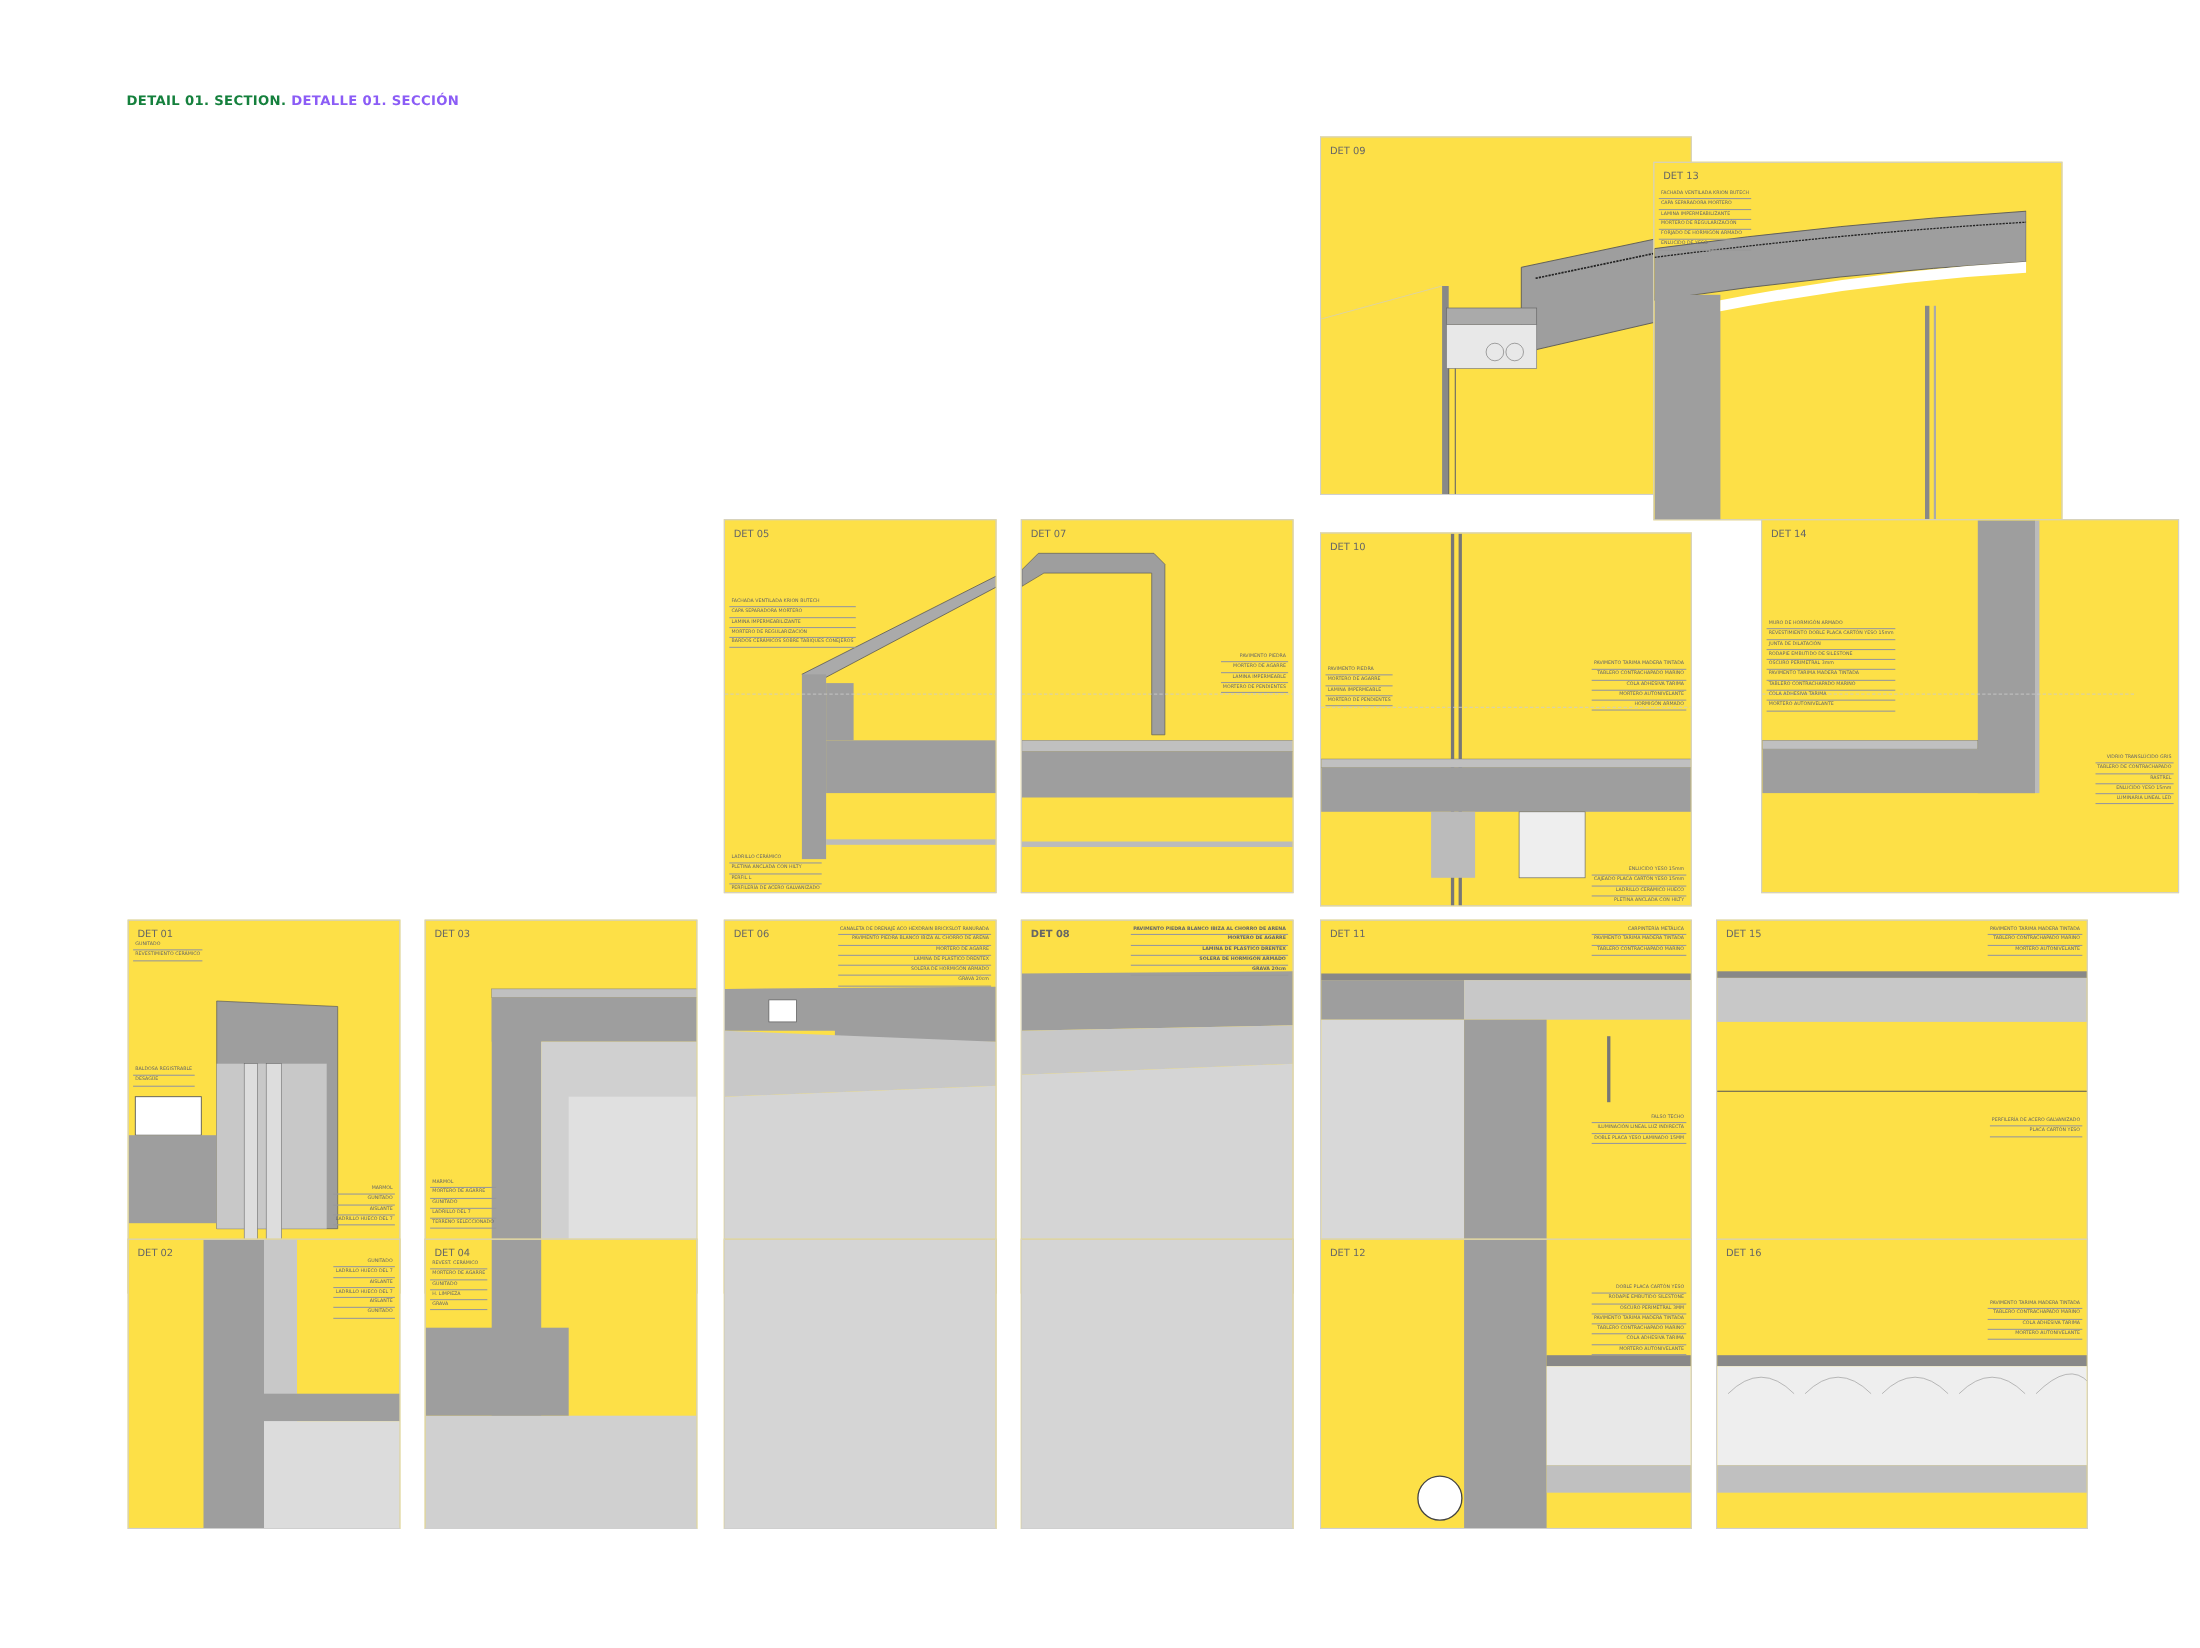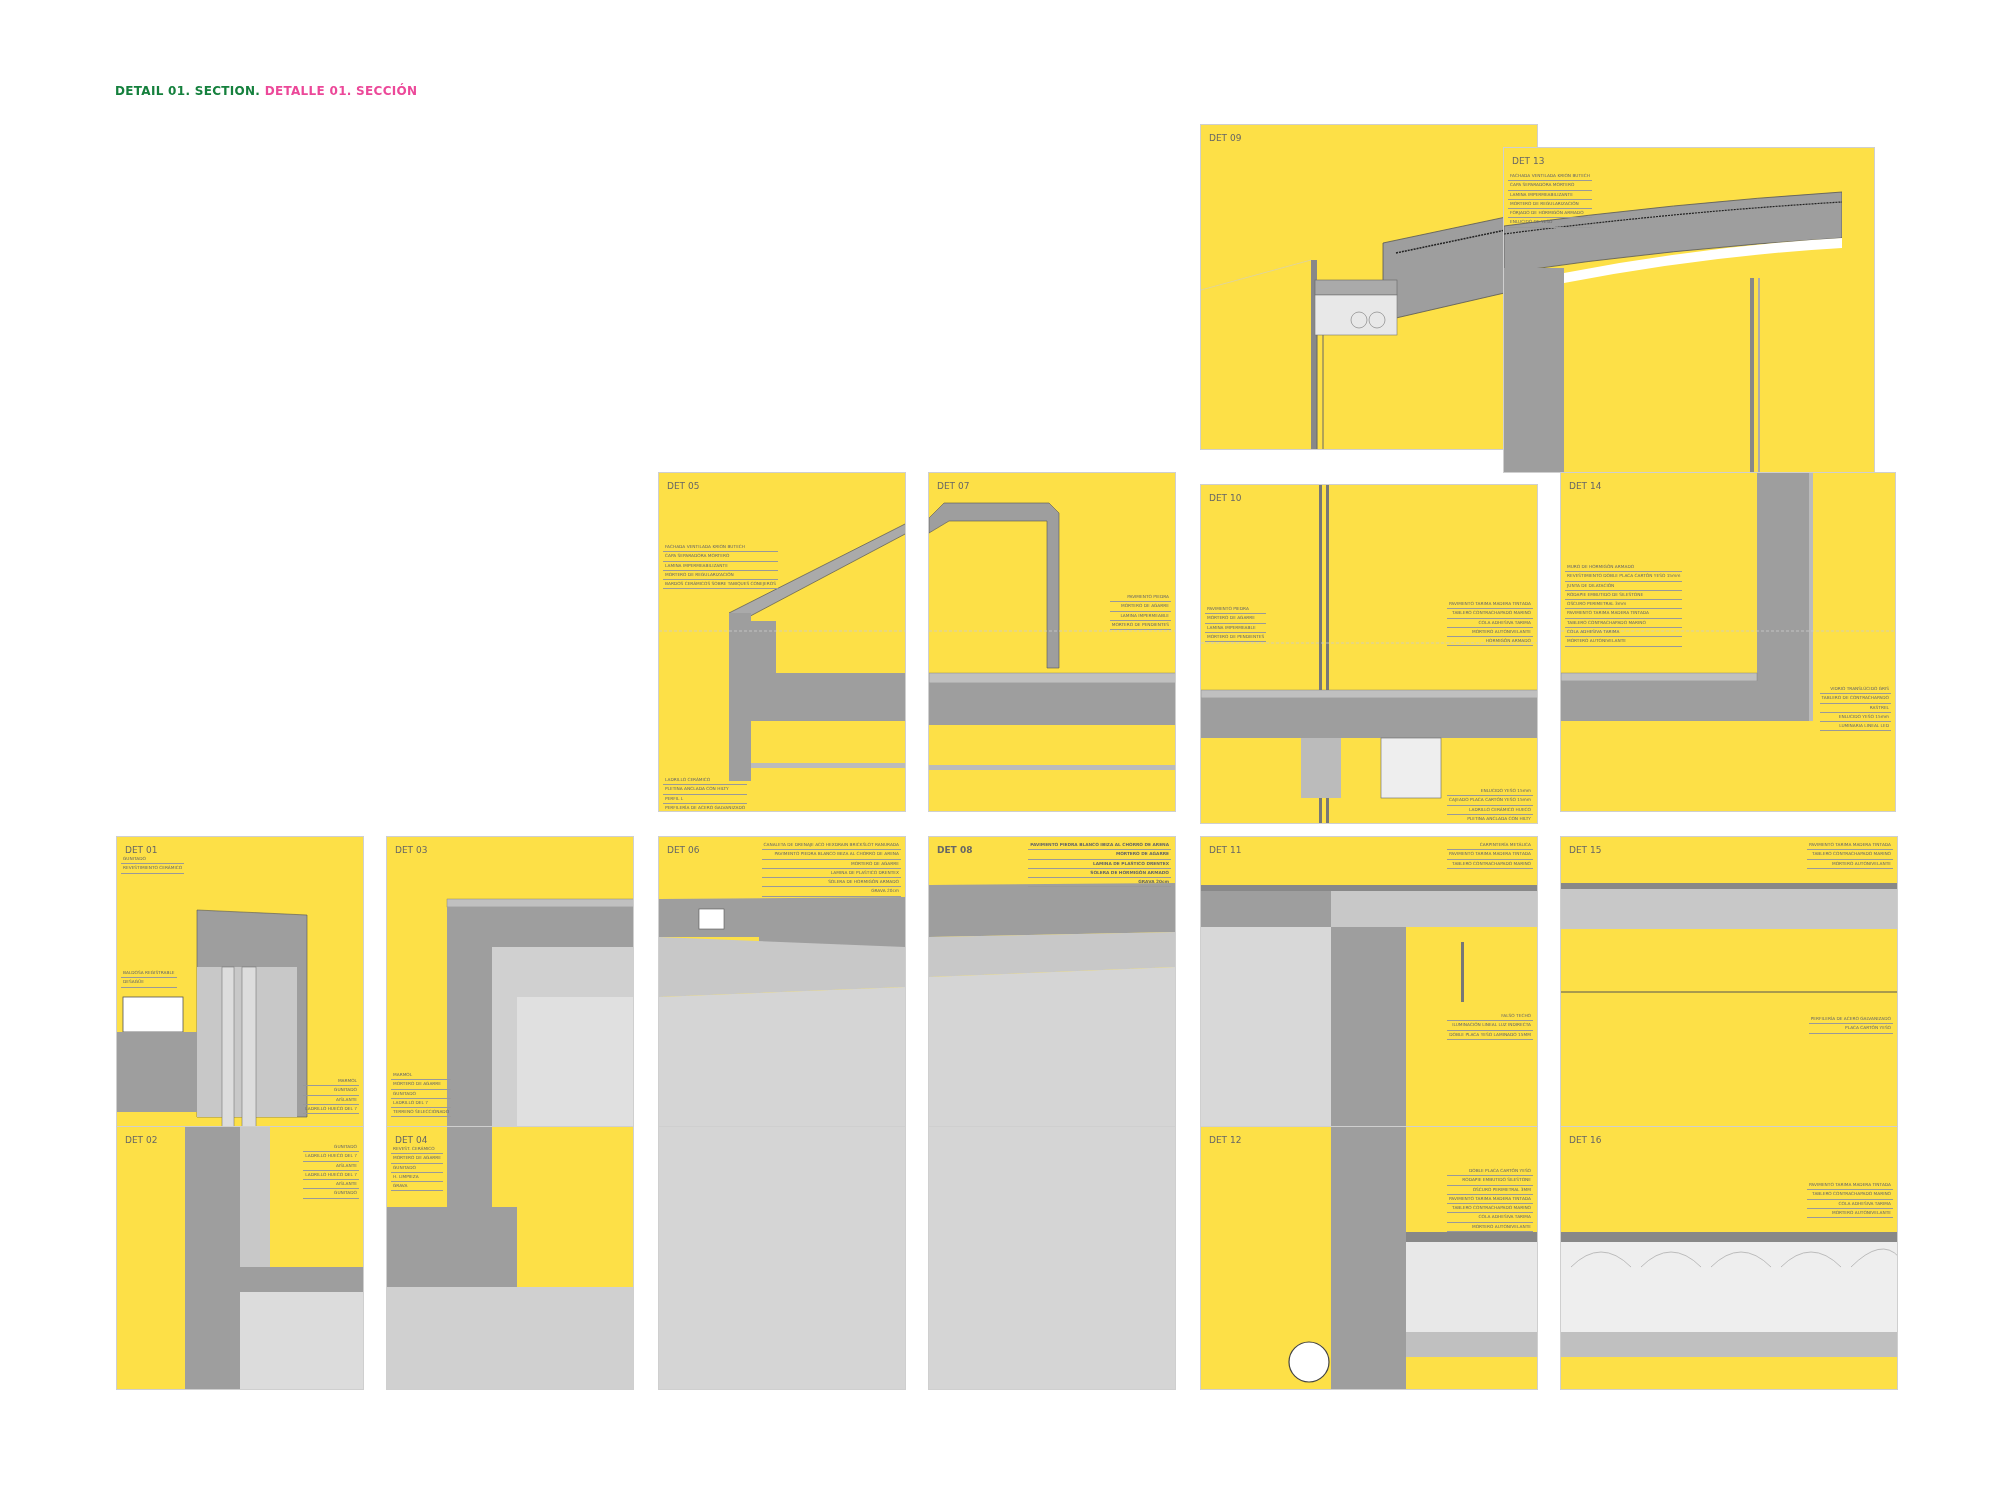--- a/index.html
+++ b/index.html
@@ -1,19 +1,19 @@
 <!DOCTYPE html>
 <html><head>
 <meta charset="utf-8">
 <style>
   html,body{margin:0;padding:0;background:#fff;}
   body{width:2000px;height:1498px;position:relative;overflow:hidden;font-family:"DejaVu Sans",sans-serif;color:#555;}
   .title{position:absolute;left:115px;top:84px;font-size:12px;font-weight:bold;letter-spacing:.3px;}
   .title .t1{color:#15803d;}
-  .title .t2{color:#ec4899;}
+  .title .t2{color:#8b5cf6;}
   .panel{position:absolute;width:248px;height:340px;border:1px solid #cfcfcf;background:#fde047;overflow:hidden;box-sizing:border-box;}
   .panel .ptitle{position:absolute;left:8px;top:8px;font-size:9px;color:#666;z-index:5;}
   .panel svg{position:absolute;left:0;top:0;}
   .labels{position:absolute;z-index:4;font-size:4.3px;color:#666;line-height:8.3px;white-space:nowrap;}
   .labels.l{left:4px;}
   .labels.r{right:4px;text-align:right;}
   .labels div{border-bottom:0.6px solid #999;padding:0 2px;}
 </style>
 </head>
 <body>
@@ -126,21 +126,21 @@
     <rect x="118" y="0" width="3" height="340" fill="#777"></rect>
     <rect x="125" y="0" width="3" height="340" fill="#777"></rect>
     <rect x="0" y="205" width="338" height="8" fill="#c0c0c0" stroke="#777" stroke-width="0.4"></rect>
     <rect x="0" y="213" width="338" height="40" fill="#9e9e9e"></rect>
     <rect x="100" y="253" width="40" height="60" fill="#bbb"></rect>
     <rect x="180" y="253" width="60" height="60" fill="#eee" stroke="#666" stroke-width="0.6"></rect>
     <line x1="0" y1="158" x2="338" y2="158" stroke="#ccc" stroke-width="0.8" stroke-dasharray="3 2"></line>
   </svg>
 </div>
 
-<div class="panel" style="left:1560px;top:472px;width:336px;padding-left:12px;">
+<div class="panel" style="left:1601px;top:472px;width:380px;padding-left:12px;">
   <span class="ptitle">DET 14</span>
   <div class="labels l" style="top:90px;">
     <div>MURO DE HORMIGÓN ARMADO</div>
       <div>REVESTIMIENTO DOBLE PLACA CARTÓN YESO 15mm</div>
       <div>JUNTA DE DILATACIÓN</div>
       <div>RODAPIE EMBUTIDO DE SILESTONE</div>
       <div>OSCURO PERIMETRAL 3mm</div>
       <div>PAVIMENTO TARIMA MADERA TINTADA</div>
       <div>TABLERO CONTRACHAPADO MARINO</div>
       <div>COLA ADHESIVA TARIMA</div>

